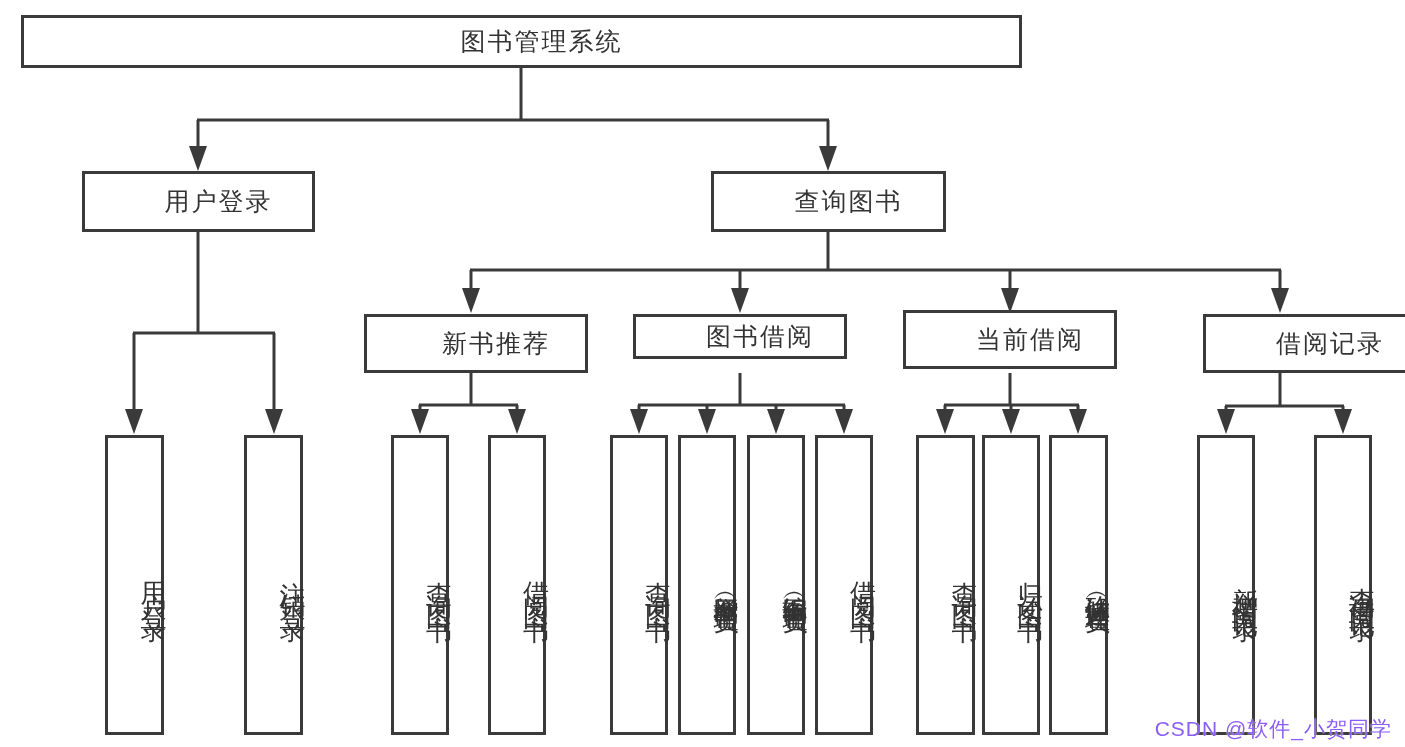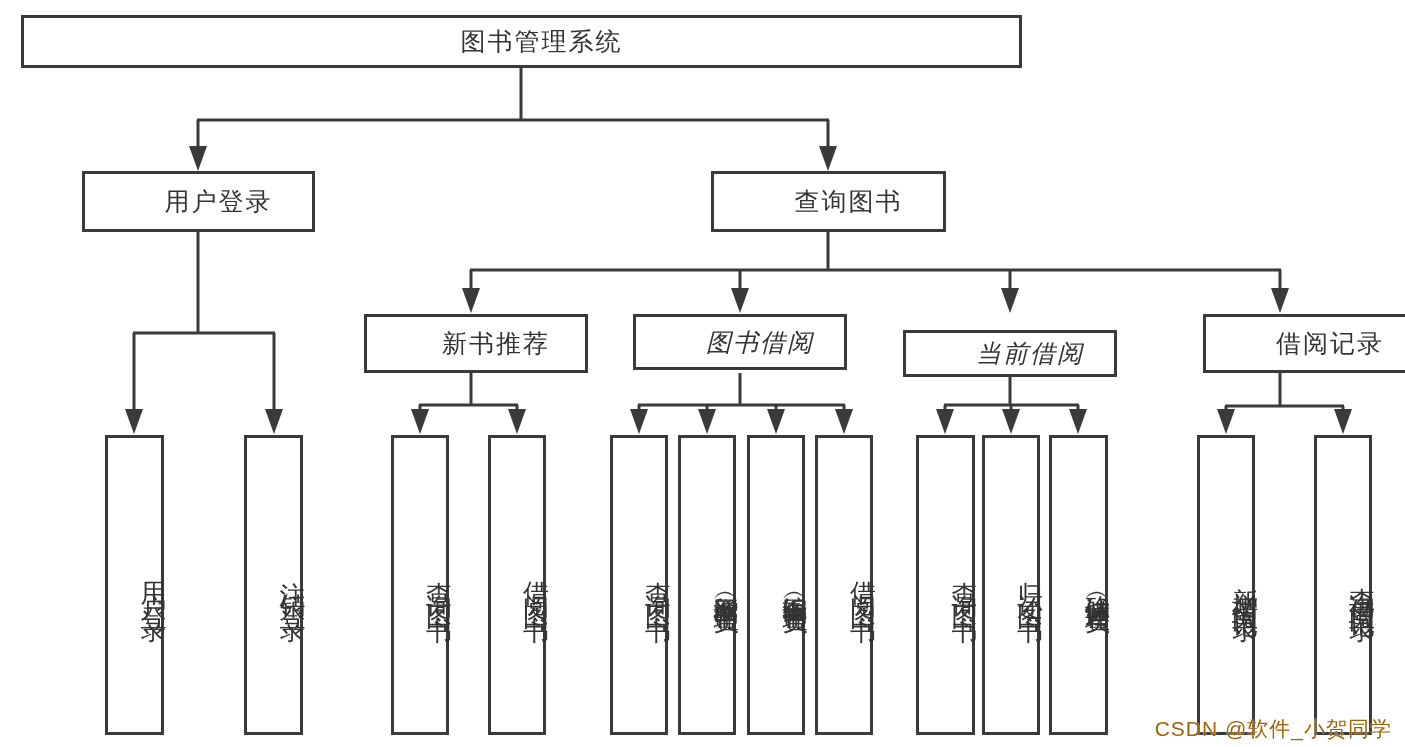--- a/index.html
+++ b/index.html
@@ -39,21 +39,21 @@
     letter-spacing: 12px;
   }
   .vnode.len6 { letter-spacing: 6px; }
   .vnode.len9 { letter-spacing: 2px; font-size: 25px; }
   .watermark {
     position: absolute;
     right: 13px;
     bottom: 4px;
     font-size: 21px;
     letter-spacing: 1px;
-    color: #a16207;
+    color: #8b5cf6;
     text-shadow: 0 0 2px #ffffff;
     z-index: 5;
     white-space: nowrap;
   }
 </style>
 </head>
 <body>
 
 <div class="canvas">
 
@@ -96,22 +96,22 @@
       <polygon points="1334,409 1352,409 1343,434"></polygon>
     </g>
   </svg>
 
   <div class="node" style="left:21px; top:15px; width:1001px; height:53px;">图书管理系统</div>
 
   <div class="node" style="left:82px; top:171px; width:233px; height:61px;">用户登录</div>
   <div class="node" style="left:711px; top:171px; width:235px; height:61px;">查询图书</div>
 
   <div class="node" style="left:364px; top:314px; width:224px; height:59px;">新书推荐</div>
-  <div class="node" style="left:633px; top:314px; width:214px; height:56px;font-style:italic;">图书借阅</div>
-  <div class="node" style="left:903px; top:330px; width:214px; height:47px;font-style:italic;">当前借阅</div>
+  <div class="node" style="left:633px; top:314px; width:214px; height:45px;">图书借阅</div>
+  <div class="node" style="left:903px; top:310px; width:214px; height:59px;">当前借阅</div>
   <div class="node" style="left:1173px; top:314px; width:214px; height:59px;margin-left:30px;">借阅记录</div>
 
   <div class="node vnode" style="left:105px; top:435px; width:59px; height:300px;">用户登录</div>
   <div class="node vnode" style="left:244px; top:435px; width:59px; height:300px;">注销登录</div>
 
   <div class="node vnode" style="left:391px; top:435px; width:58px; height:300px;">查询图书</div>
   <div class="node vnode" style="left:488px; top:435px; width:58px; height:300px;">借阅图书</div>
 
   <div class="node vnode" style="left:610px; top:435px; width:58px; height:300px;">查询图书</div>
   <div class="node vnode len9" style="left:678px; top:435px; width:58px; height:300px;">新增图书（管理员）</div>

